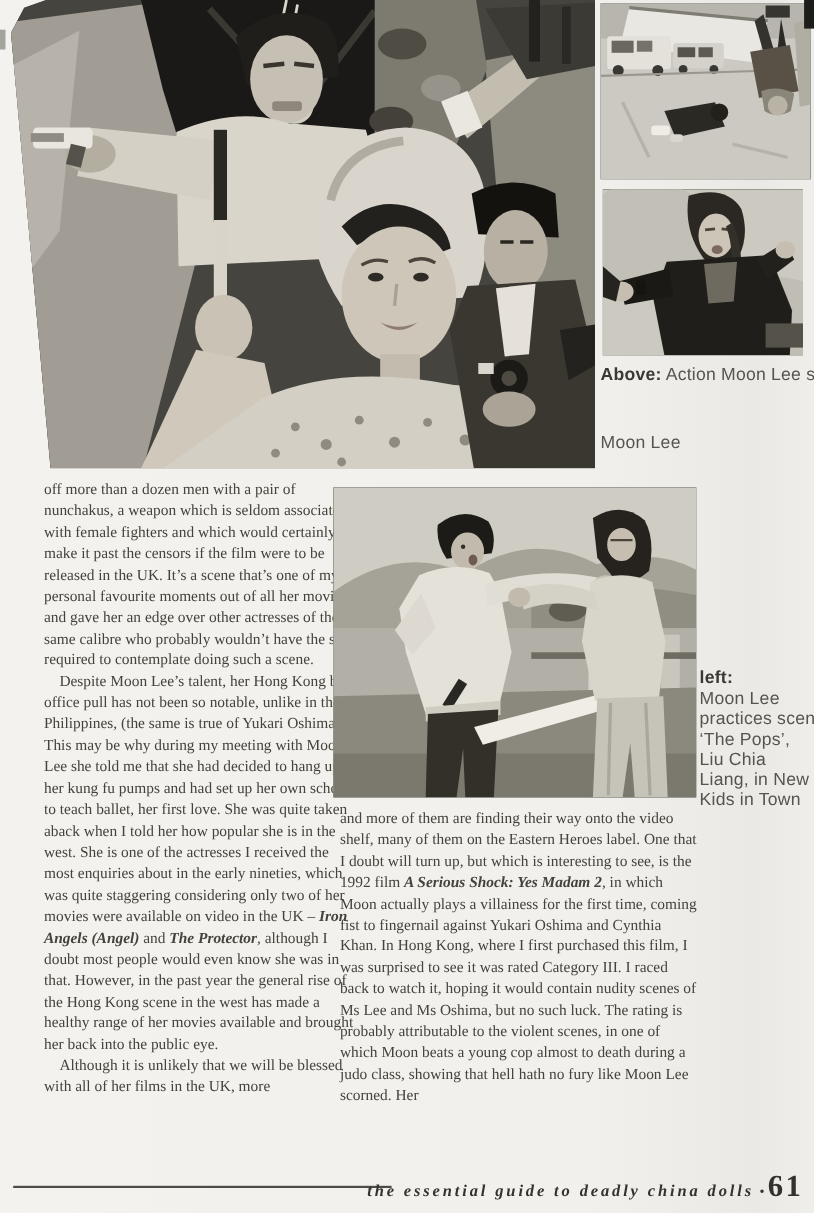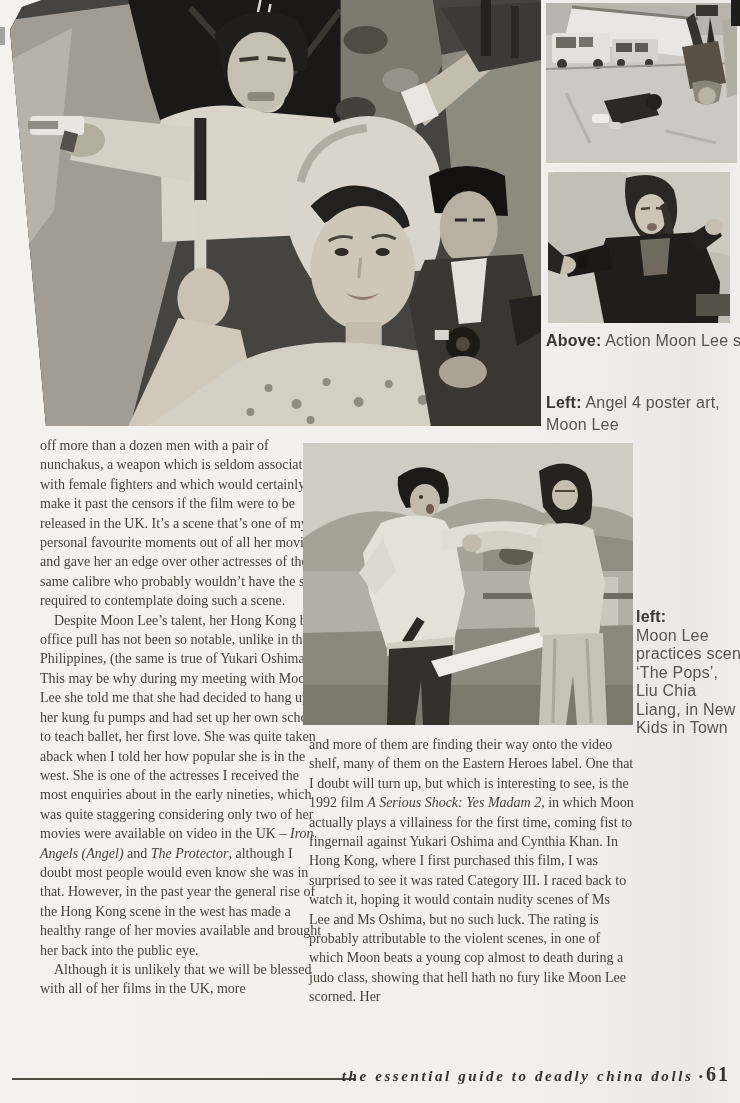--- a/index.html
+++ b/index.html
@@ -25,28 +25,28 @@
   #cap-top-1{left:546px;top:330px;width:190px;line-height:22px;}
   #cap-top-2{left:546px;top:392px;width:190px;line-height:22px;}
   #cap-mid{left:636px;top:608px;width:100px;line-height:18.5px;}
   
   .col{position:absolute;color:#444239;font-size:14px;line-height:19.4px;
     text-align:left;}
   #col1{left:12px;top:436px;width:287px;margin-left:28px;}
   #col2{left:309px;top:735px;width:325px;}
   .col p{margin:0;}
   .col p.indent{text-indent:14px;}
-  .col em{font-style:italic;}
+  .col em{font-style:italic;font-weight:bold;}
   
   #footer-rule{left:12px;top:1078px;width:344px;height:2px;background:#4d4b44;}
   #footer{left:300px;top:1063px;width:430px;text-align:right;white-space:nowrap;
     color:#33322c;font-size:15px;}
   #footer .ftext{font-style:italic;letter-spacing:2.6px;font-weight:bold;}
   #footer .bullet{font-size:13px;padding:0 3px 0 5px;}
-  #footer .pageno{font-weight:bold;font-size:20px;letter-spacing:2px;font-style:normal;}
+  #footer .pageno{font-weight:bold;font-size:28px;letter-spacing:2px;font-style:normal;}
   
   #corner-mark{right:0;top:0;width:9px;height:26px;background:#1d1d1b;}
   #edge-mark{left:0;top:27px;width:5px;height:18px;background:#95958f;opacity:.85;}
 </style>
 </head>
 <body>
 
 <div class="photo" id="poster" title="Black and white Angel 4 poster montage: Moon Lee in headscarf holding nunchaku, gunmen aiming pistols behind her">
   <svg viewBox="0 0 530 426" preserveAspectRatio="none">
     <rect width="530" height="426" fill="#46443f"></rect>
@@ -177,21 +177,20 @@
     <path d="M140,64 L166,48 L174,64 L150,82 Z" fill="#23211c"></path>
     <ellipse cx="166" cy="55" rx="9" ry="8" fill="#c6bfb1"></ellipse>
     <rect x="148" y="122" width="34" height="22" fill="#55524a"></rect>
   </svg>
 </div>
 
 <div class="caption" id="cap-top-1">
     <div class="cap-line"><b>Above:</b> Action Moon Lee style –</div>
   </div>
 <div class="caption" id="cap-top-2">
-    <div class="cap-line"><b>Left:</b> Angel 4 poster art,</div>
     <div class="cap-line">Moon Lee</div>
   </div>
 
 <div class="col" id="col1">
     <p><span>off more than a dozen men with a pair of nunchakus, a weapon which is seldom associated with female fighters and which would certainly not make it past the censors if the film were to be released in the UK. It’s a scene that’s one of my personal favourite moments out of all her movies, and gave her an edge over other actresses of the same calibre who probably wouldn’t have the skill required to contemplate doing such a scene.</span></p>
     <p class="indent"><span>Despite Moon Lee’s talent, her Hong Kong box office pull has not been so notable, unlike in the Philippines, (the same is true of Yukari Oshima). This may be why during my meeting with Moon Lee she told me that she had decided to hang up her kung fu pumps and had set up her own school to teach ballet, her first love. She was quite taken aback when I told her how popular she is in the west. She is one of the actresses I received the most enquiries about in the early nineties, which was quite staggering considering only two of her movies were available on video in the UK – </span><em>Iron Angels (Angel)</em><span> and </span><em>The Protector</em><span>, although I doubt most people would even know she was in that. However, in the past year the general rise of the Hong Kong scene in the west has made a healthy range of her movies available and brought her back into the public eye.</span></p>
     <p class="indent"><span>Although it is unlikely that we will be blessed with all of her films in the UK, more</span></p>
   </div>
 
 <div class="photo" id="photo-fight" title="Moon Lee practices a fight scene with Liu Chia Liang, hills behind">

